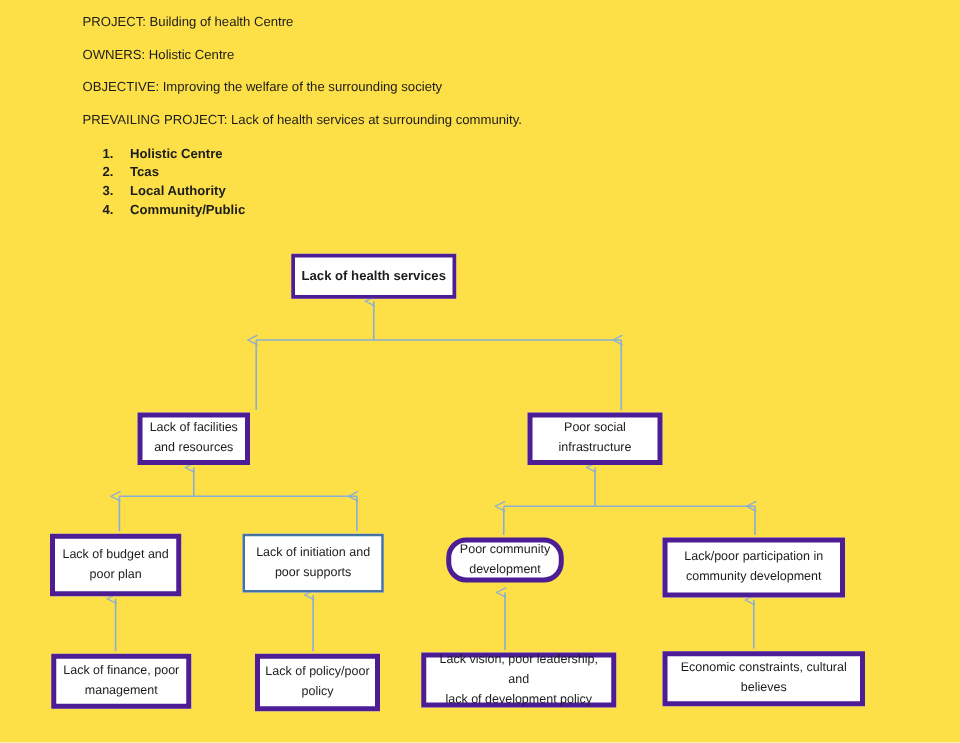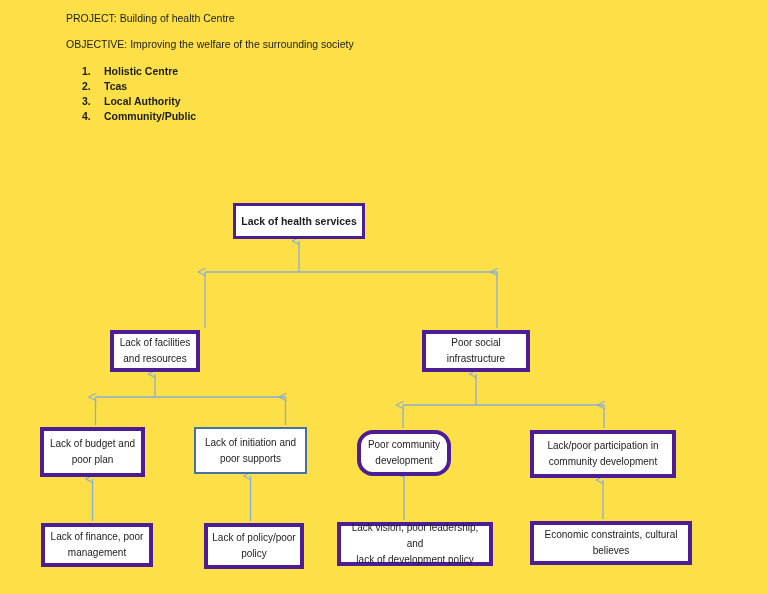--- a/index.html
+++ b/index.html
@@ -104,21 +104,23 @@
   }
 </style>
 </head>
 <body>
 
 <div id="page">
 
   <div id="header-text">
     <div id="header-lines">
         <div class="hdr-line">PROJECT: Building of health Centre</div>
+        <div class="hdr-line">OWNERS: Holistic Centre</div>
         <div class="hdr-line">OBJECTIVE: Improving the welfare of the surrounding society</div>
+        <div class="hdr-line">PREVAILING PROJECT: Lack of health services at surrounding community.</div>
       </div>
     <ol id="stakeholder-list">
         <li><span class="num">1.</span><span>Holistic Centre</span></li>
         <li><span class="num">2.</span><span>Tcas</span></li>
         <li><span class="num">3.</span><span>Local Authority</span></li>
         <li><span class="num">4.</span><span>Community/Public</span></li>
       </ol>
   </div>
 
   <div id="diagram">
@@ -156,21 +158,21 @@
         </div>
         <div class="node" style="left: 422px; top: 330px; width: 108px; height: 42px;">
           <span class="node-label">Poor social<br>infrastructure</span>
         </div>
         <div class="node" style="left: 40px; top: 427px; width: 105px; height: 50px;">
           <span class="node-label">Lack of budget and<br>poor plan</span>
         </div>
         <div class="node accent-blue" style="left: 194px; top: 427px; width: 113px; height: 47px;">
           <span class="node-label">Lack of initiation and<br>poor supports</span>
         </div>
-        <div class="node" style="left: 357px; top: 430px; width: 94px; height: 46px; border-radius: 16px;">
+        <div class="node" style="left: 357px; top: 430px; width: 94px; height: 36px; border-radius: 16px;">
           <span class="node-label">Poor community<br>development</span>
         </div>
         <div class="node" style="left: 530px; top: 430px; width: 146px; height: 48px;">
           <span class="node-label">Lack/poor participation in<br>community development</span>
         </div>
         <div class="node" style="left: 41px; top: 523px; width: 112px; height: 44px;">
           <span class="node-label">Lack of finance, poor<br>management</span>
         </div>
         <div class="node" style="left: 204px; top: 523px; width: 100px; height: 46px;">
           <span class="node-label">Lack of policy/poor<br>policy</span>

